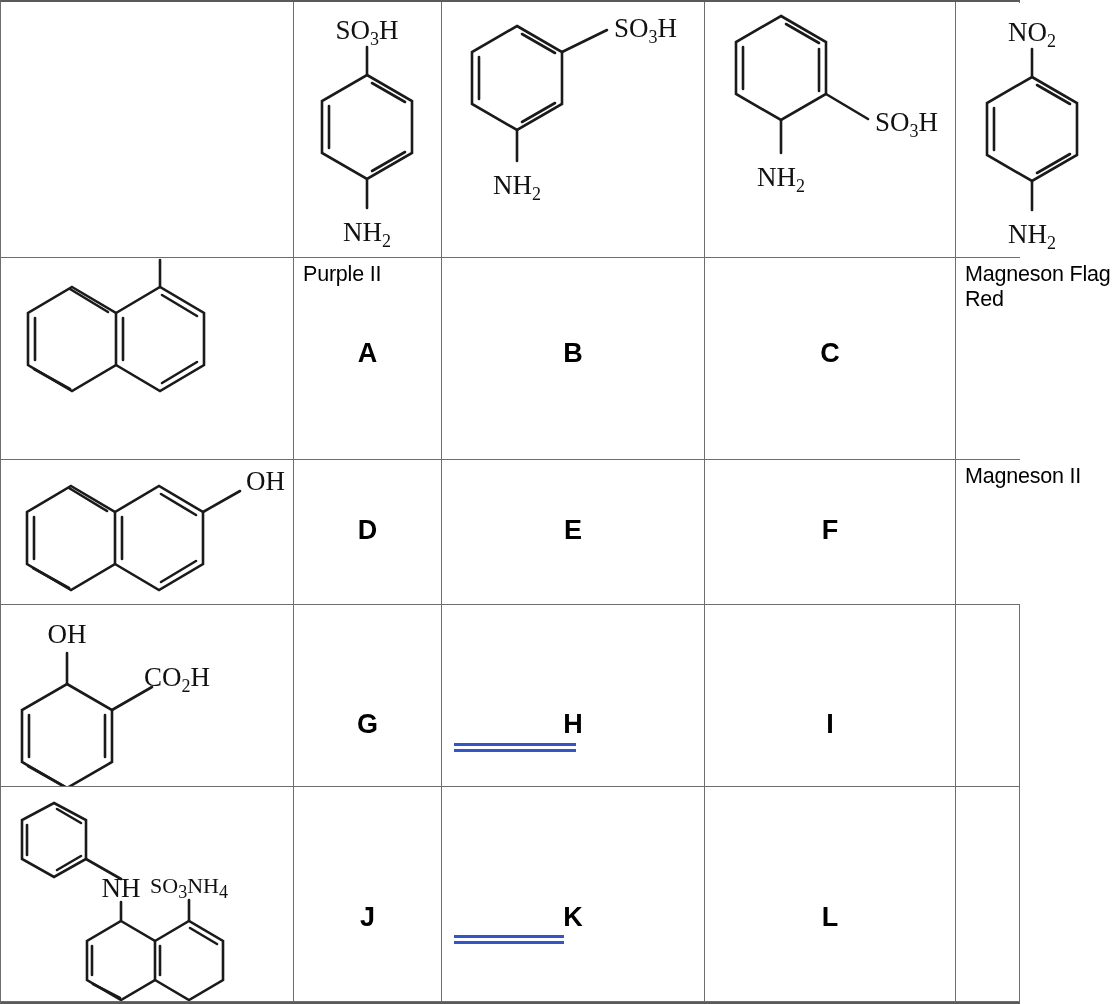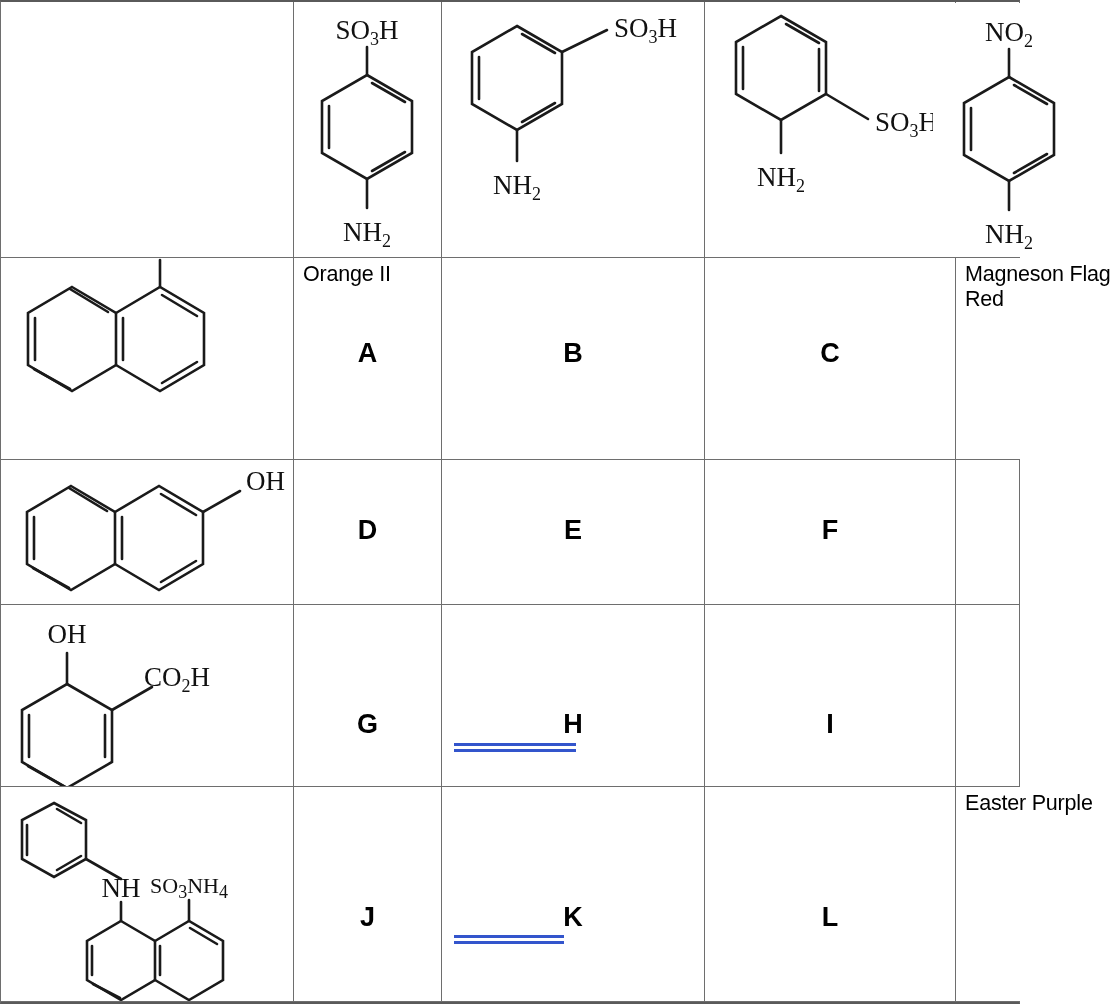--- a/index.html
+++ b/index.html
@@ -95,21 +95,21 @@
           <path class="inner" d="M114 46 L114 88"></path>
           <path d="M121 91 L163 116"></path>
           <path d="M76 117 L76 150"></path>
         </g>
         <text class="lbl" x="170" y="128"><tspan>SO</tspan><tspan class="sub" dy="6">3</tspan><tspan dy="-6">H</tspan></text>
         <text class="lbl" x="76" y="183" text-anchor="middle"><tspan>NH</tspan><tspan class="sub" dy="6">2</tspan></text>
       </svg>
     </div>
   </div>
 
-  <div class="cell" style="left:932px;top:1px;width:162px;height:254px">
+  <div class="cell" style="left:955px;top:1px;width:162px;height:254px">
     <div class="struct">
       <svg width="162" height="254" viewBox="0 0 162 254">
         <g class="bond">
           <path d="M76 74 L121 100 L121 152 L76 178 L31 152 L31 100 Z"></path>
           <path class="inner" d="M38 105 L38 147"></path>
           <path class="inner" d="M81 82 L114 101"></path>
           <path class="inner" d="M114 151 L81 170"></path>
           <path d="M76 74 L76 46"></path>
           <path d="M76 178 L76 207"></path>
         </g>
@@ -132,21 +132,21 @@
           <path class="inner" d="M160 37 L195 58"></path>
           <path class="inner" d="M195 104 L160 125"></path>
           <path d="M158 29 L158 2"></path>
         </g>
         <text class="lbl" x="158" y="-6" text-anchor="middle">OH</text>
       </svg>
     </div>
     <div class="name" style="left:152px;top:20px;width:100px"></div>
   </div>
   <div class="cell" style="left:293px;top:256px;width:147px;height:201px">
-    <div class="name">Orange II</div>
+    <div class="name">Purple II</div>
     <div class="letter" style="top:80px">A</div>
   </div>
   <div class="cell" style="left:441px;top:256px;width:262px;height:201px">
     <div class="letter" style="top:80px">B</div>
   </div>
   <div class="cell" style="left:704px;top:256px;width:250px;height:201px">
     <div class="letter" style="top:80px">C</div>
   </div>
   <div class="cell" style="left:955px;top:256px;width:162px;height:201px">
     <div class="name">Magneson Flag Red</div>
@@ -171,20 +171,23 @@
     </div>
   </div>
   <div class="cell" style="left:293px;top:458px;width:147px;height:144px">
     <div class="letter" style="top:55px">D</div>
   </div>
   <div class="cell" style="left:441px;top:458px;width:262px;height:144px">
     <div class="letter" style="top:55px">E</div>
   </div>
   <div class="cell" style="left:704px;top:458px;width:250px;height:144px">
     <div class="letter" style="top:55px">F</div>
+  </div>
+  <div class="cell" style="left:955px;top:458px;width:162px;height:144px">
+    <div class="name">Magneson II</div>
   </div>
 
   <div class="cell" style="left:1px;top:603px;width:291px;height:181px">
     <div class="struct">
       <svg width="291" height="181" viewBox="0 0 291 181">
         <g class="bond">
           <path d="M65 79 L110 105 L110 157 L65 183 L20 157 L20 105 Z"></path>
           <path class="inner" d="M27 110 L27 152"></path>
           <path class="inner" d="M103 110 L103 152"></path>
           <path class="inner" d="M26 161 L63 182"></path>
@@ -239,17 +242,14 @@
   <div class="cell" style="left:441px;top:785px;width:262px;height:214px">
     <div class="letter" style="top:115px">K</div>
     <div class="uline" style="left:12px;top:148px;width:110px">
         <i></i>
         <i></i>
       </div>
   </div>
   <div class="cell" style="left:704px;top:785px;width:250px;height:214px">
     <div class="letter" style="top:115px">L</div>
   </div>
-  <div class="cell" style="left:955px;top:785px;width:162px;height:214px">
-    <div class="name">Easter Purple</div>
-  </div>
 
 </div>
 
 </body></html>

